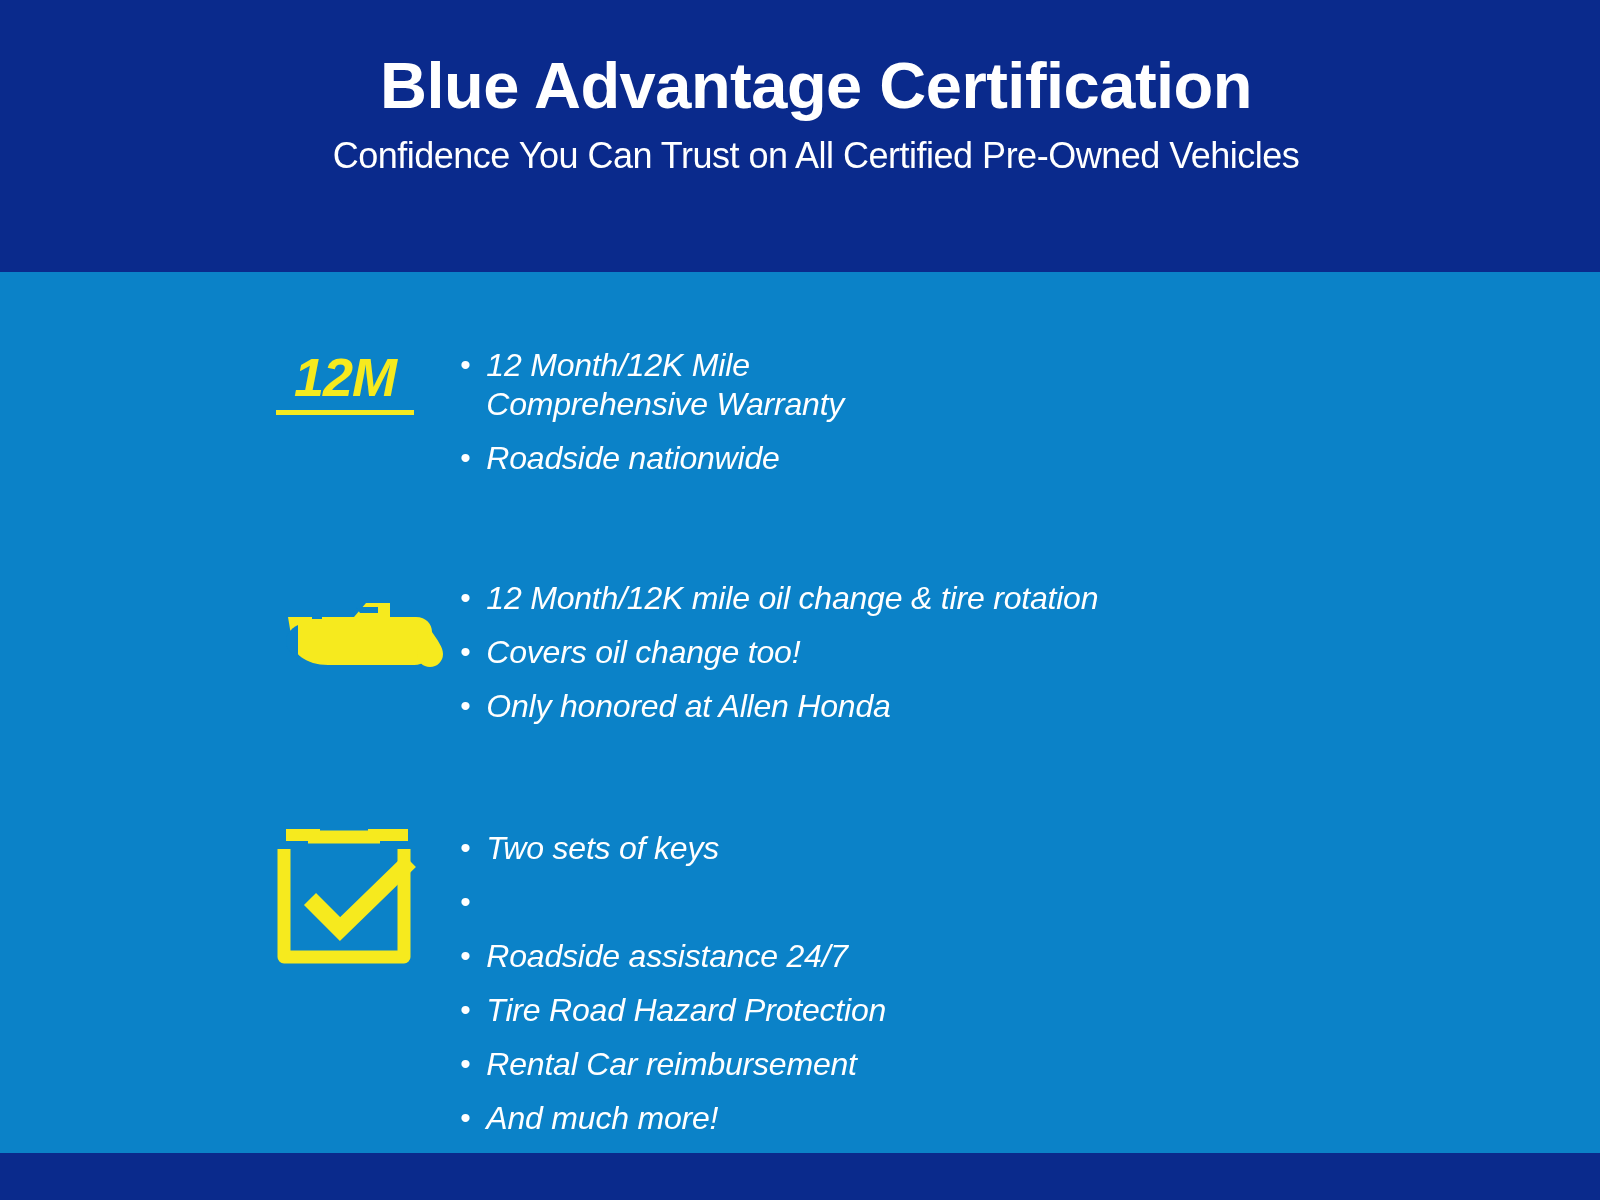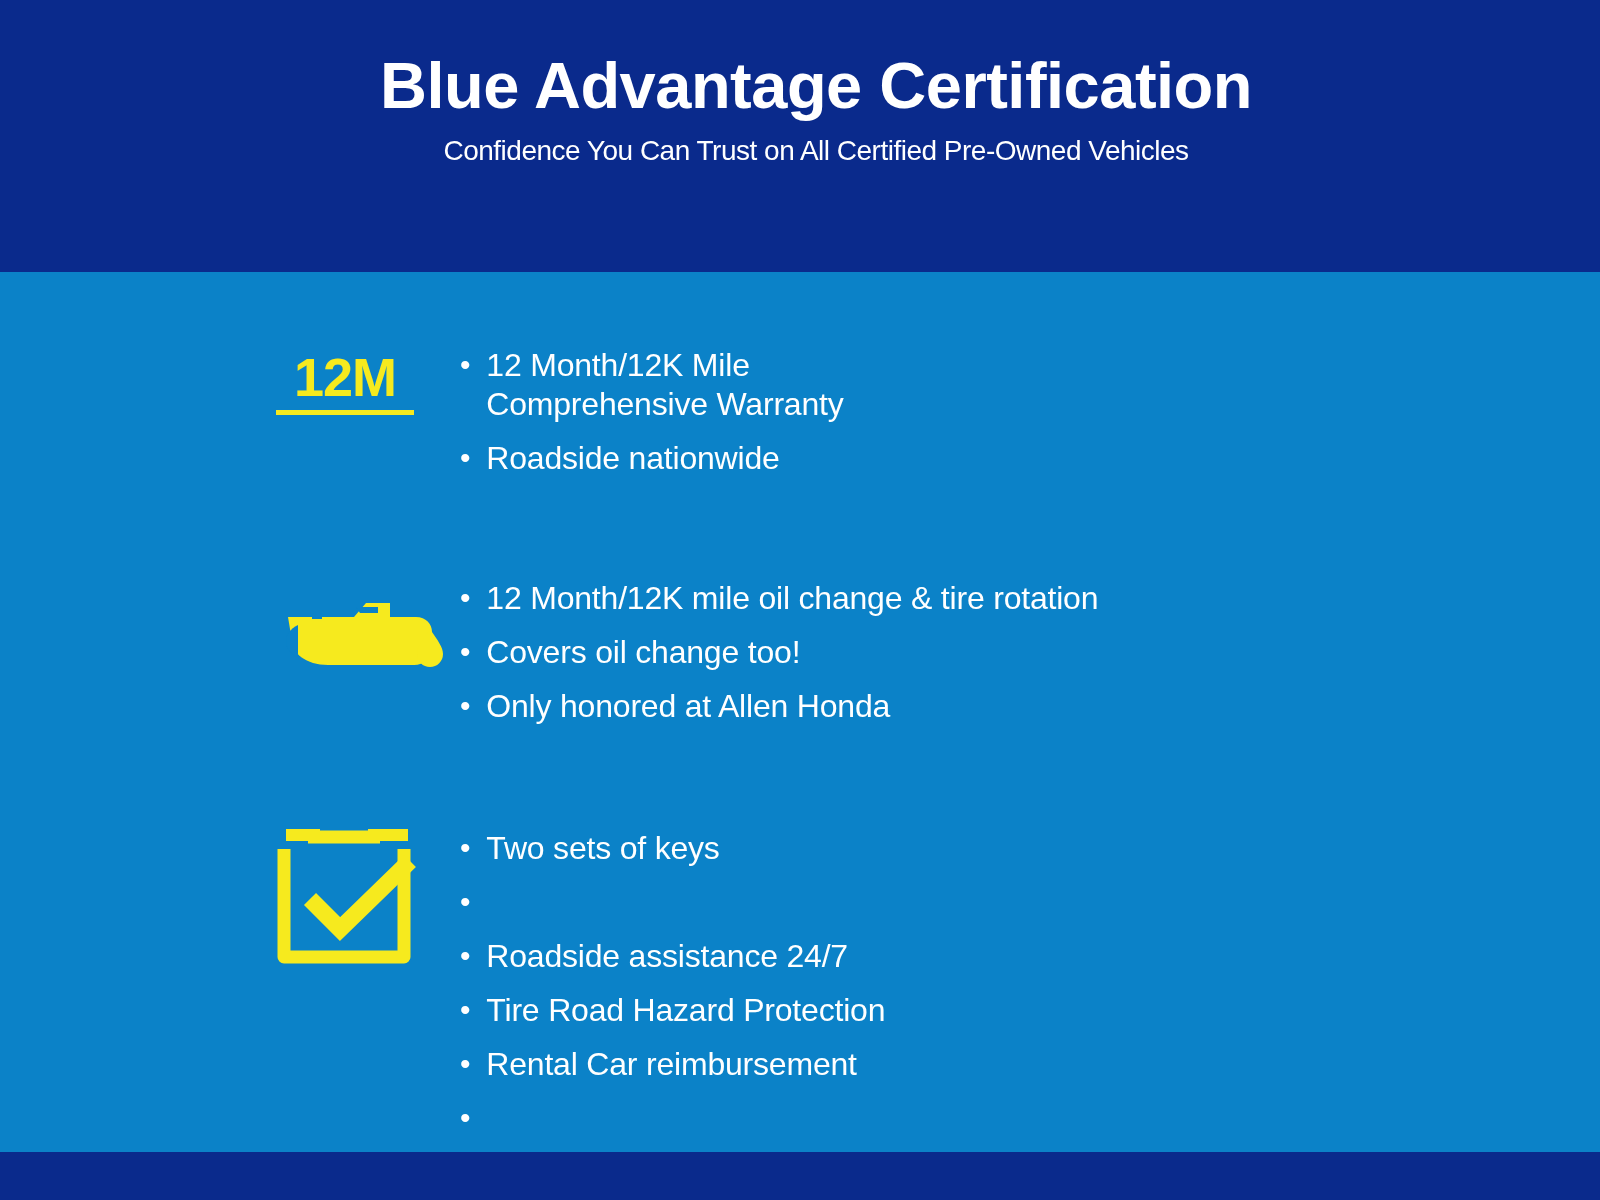--- a/index.html
+++ b/index.html
@@ -34,21 +34,21 @@
   .header-title {
     color: #ffffff;
     font-size: 65px;
     font-weight: bold;
     letter-spacing: -0.5px;
     line-height: 1.05;
     margin: 0;
   }
   .header-subtitle {
     color: #ffffff;
-    font-size: 28px;
+    font-size: 36px;
     font-weight: 400;
     letter-spacing: -0.5px;
     line-height: 1.2;
     margin: 14px 0 8px 0;
   }
   
   .body-panel {
     background: #0b82c8;
     flex: 1 1 auto;
     position: relative;
@@ -57,20 +57,21 @@
   }
   .footer-bar {
     background: #0a2a8c;
     height: 62px;
     flex: 0 0 auto;
   }
   .feature-row {
     display: flex;
     align-items: flex-start;
     padding-left: 270px;
+    font-style: italic;
   }
   .row-1 { margin-bottom: 84px; }
   .row-2 { margin-bottom: 86px; }
 
   .icon-cell {
     width: 190px;
     flex: 0 0 190px;
     display: flex;
     justify-content: flex-start;
     align-items: flex-start;
@@ -215,20 +216,21 @@
         <div class="bullet">
           <span class="dot">•</span>
           <span class="txt">Tire Road Hazard Protection</span>
         </div>
         <div class="bullet">
           <span class="dot">•</span>
           <span class="txt">Rental Car reimbursement</span>
         </div>
         <div class="bullet">
           <span class="dot">•</span>
+          <span class="txt">And much more!</span>
         </div>
       </div>
     </div>
 
   </div>
 
   <div class="footer-bar"></div>
 
 </div>
 

